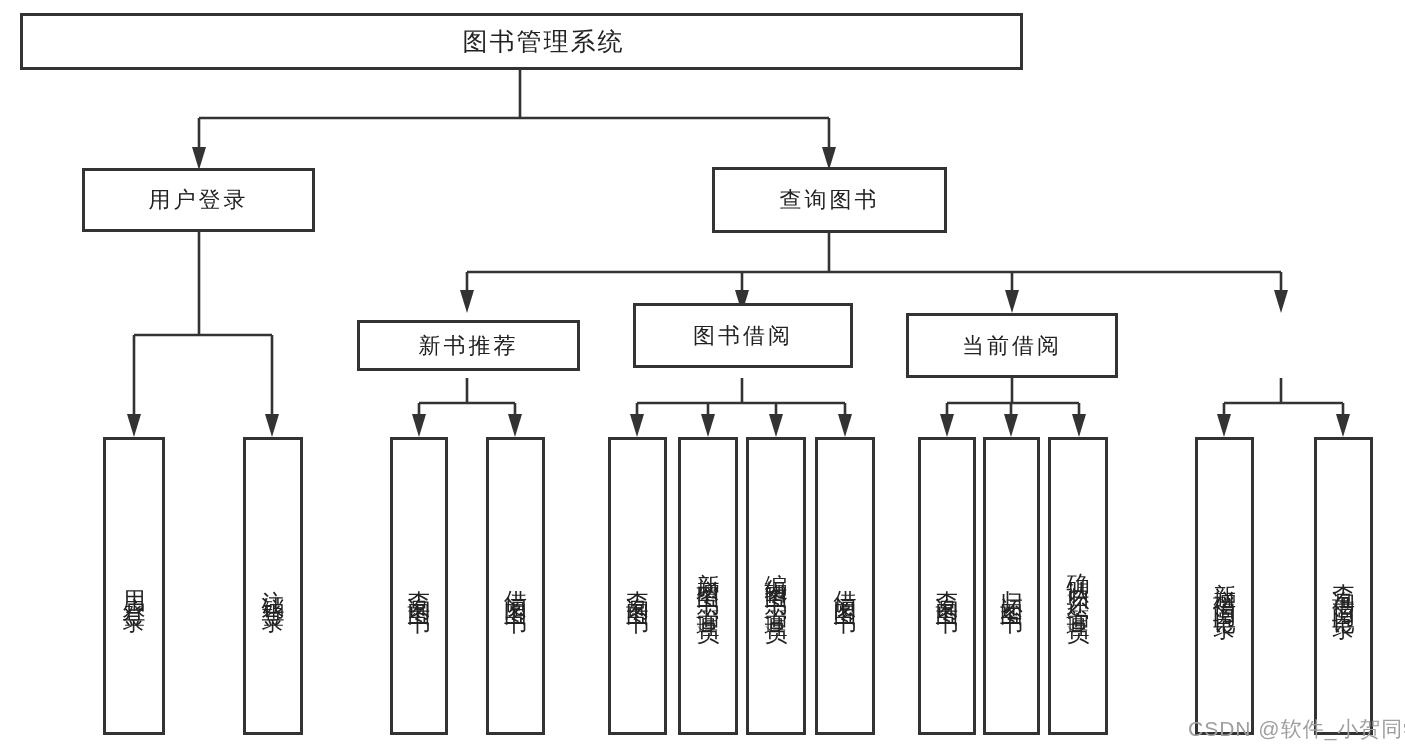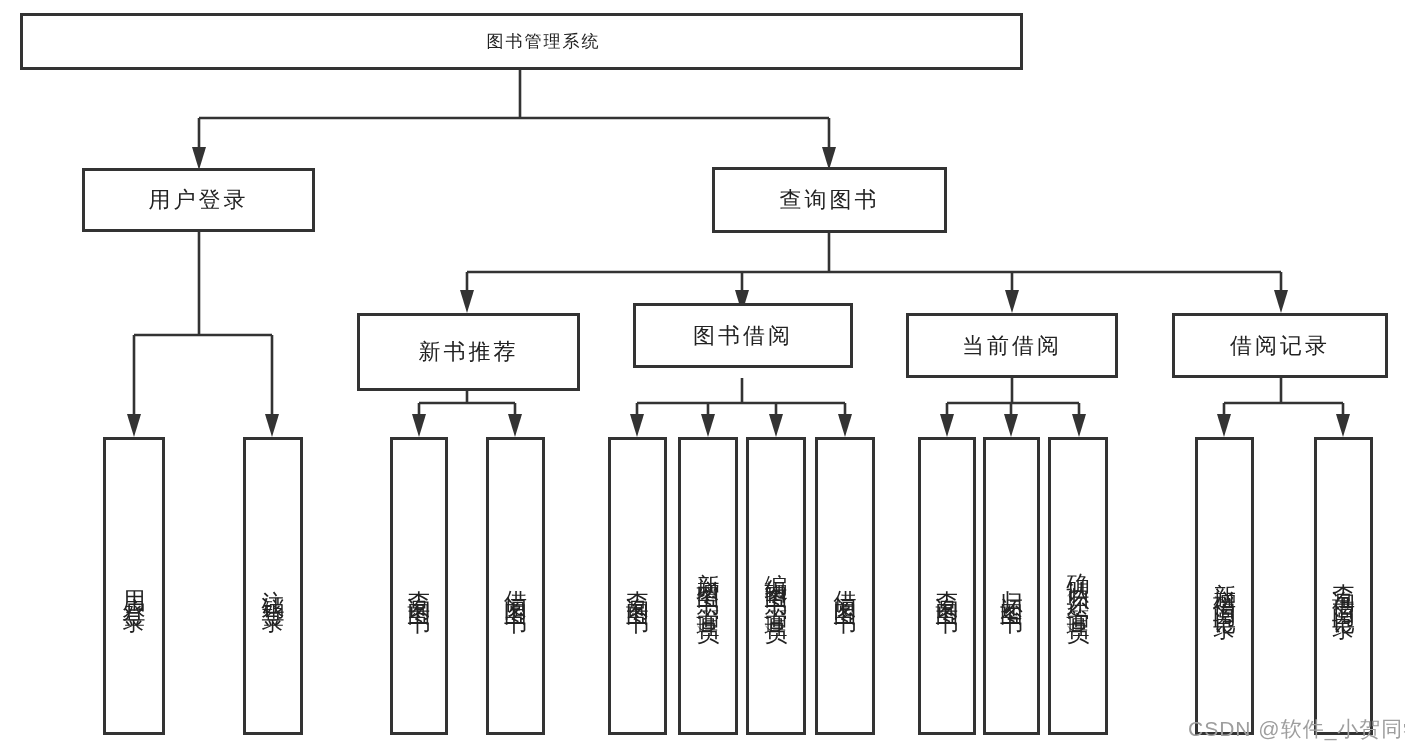--- a/index.html
+++ b/index.html
@@ -32,21 +32,21 @@
     border: 3px solid #333333;
     display: flex;
     align-items: center;
     justify-content: center;
     color: #222222;
     font-size: 22px;
     letter-spacing: 3px;
     text-align: center;
     white-space: nowrap;
   }
-  .node.root { font-size: 17px; letter-spacing: 2px; padding-left: 44px; }
+  .node.root { font-size: 25px; letter-spacing: 2px; padding-left: 44px; }
   .leaf {
     position: absolute;
     box-sizing: border-box;
     background: #ffffff;
     border: 3px solid #333333;
     top: 437px;
     height: 298px;
     display: flex;
     align-items: center;
     justify-content: center;
@@ -129,31 +129,28 @@
     <span>图书管理系统</span>
   </div>
 
   <div class="node" style="left:82px; top:168px; width:233px; height:64px;">
     <span>用户登录</span>
   </div>
   <div class="node" style="left:712px; top:167px; width:235px; height:66px;">
     <span>查询图书</span>
   </div>
 
-  <div class="node" style="left:357px; top:313px; width:223px; height:78px;">
+  <div class="node" style="left:357px; top:320px; width:223px; height:51px;">
     <span>新书推荐</span>
   </div>
   <div class="node" style="left:633px; top:303px; width:220px; height:65px;">
     <span>图书借阅</span>
   </div>
   <div class="node" style="left:906px; top:313px; width:212px; height:65px;">
     <span>当前借阅</span>
-  </div>
-  <div class="node" style="left:1172px; top:313px; width:216px; height:65px;">
-    <span>借阅记录</span>
   </div>
 
   <div class="leaf" style="left:103px; width:62px;">
     <span class="vtext">用户登录</span>
   </div>
   <div class="leaf" style="left:243px; width:60px;">
     <span class="vtext">注销登录</span>
   </div>
 
   <div class="leaf" style="left:390px; width:58px;">

